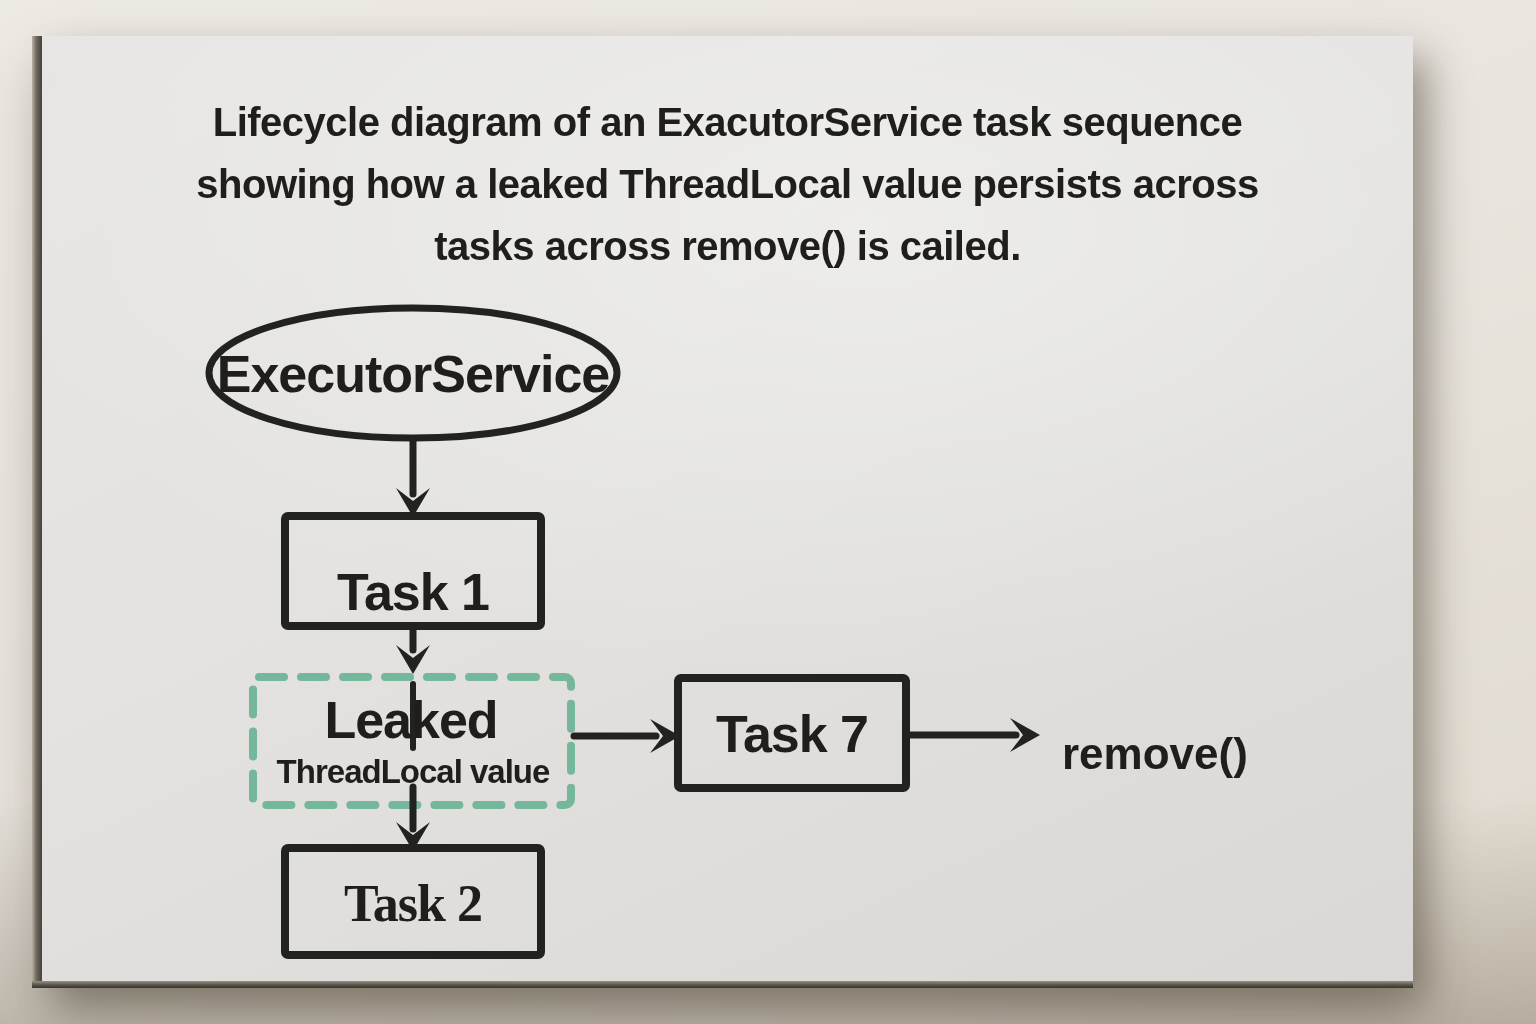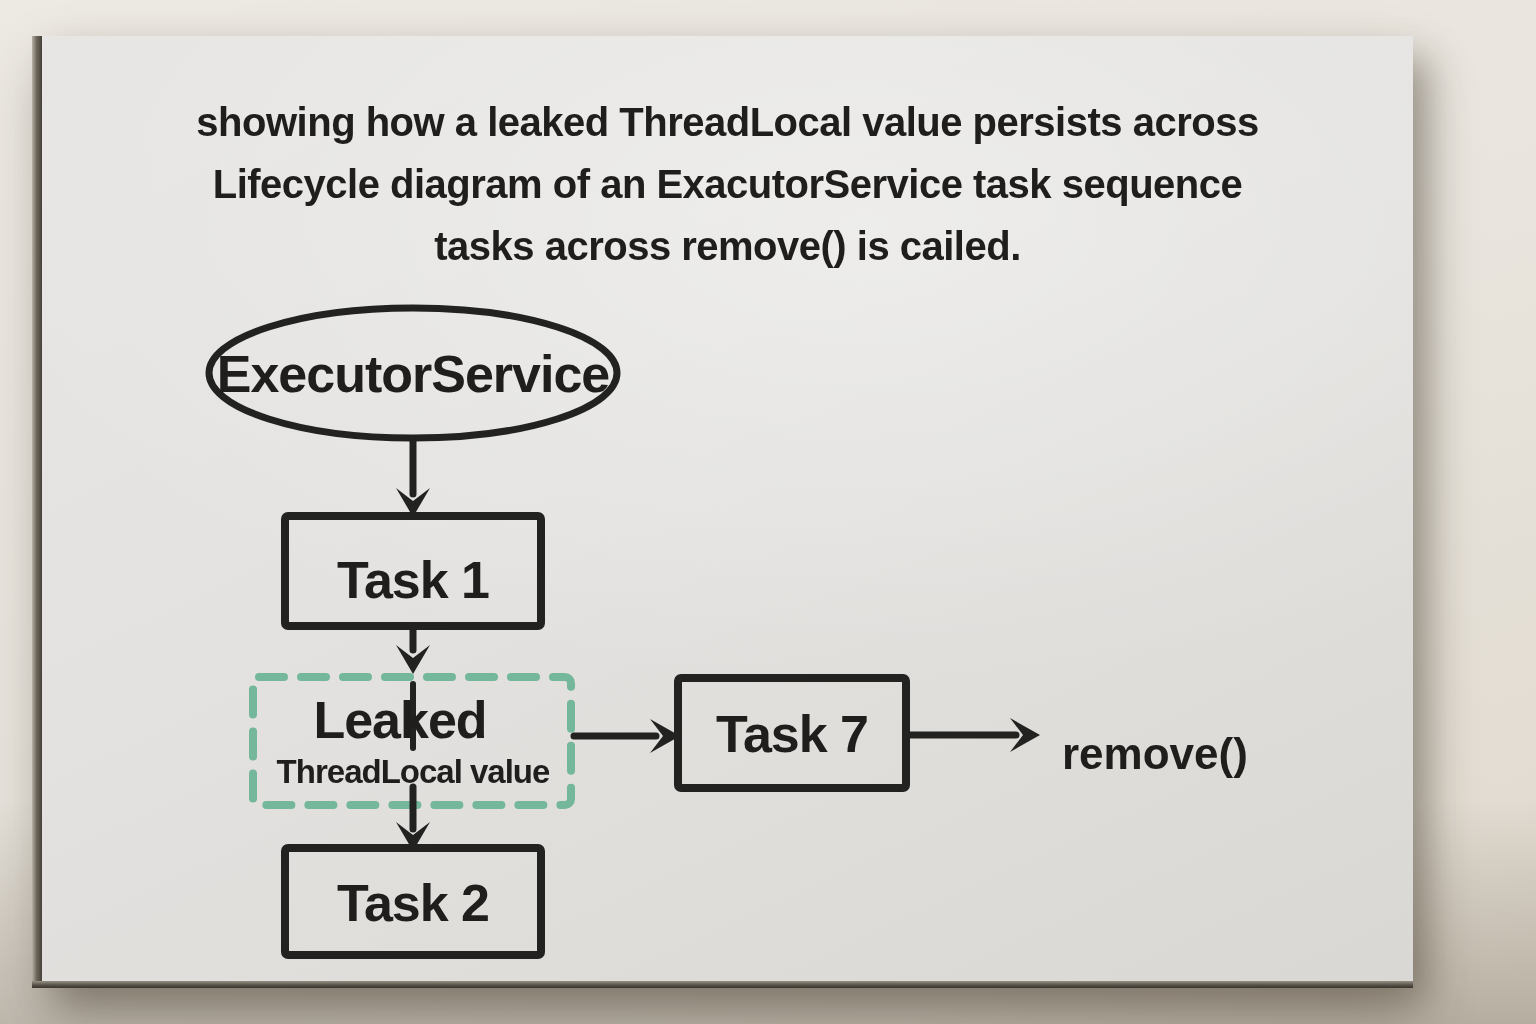--- a/index.html
+++ b/index.html
@@ -110,31 +110,31 @@
       <path d="M532,700 H614" class="ink-stroke" stroke-width="7" stroke-linecap="round"></path>
       <path d="M608,683 L638,700 L608,717 L621,700 Z" class="ink-fill"></path>
 
       <rect x="636" y="642" width="228" height="110" rx="3" class="ink-stroke" stroke-width="8"></rect>
 
       <path d="M866,699 H974" class="ink-stroke" stroke-width="7" stroke-linecap="round"></path>
       <path d="M968,682 L998,699 L968,716 L981,699 Z" class="ink-fill"></path>
     </svg>
 
     <div class="title-block">
+      <div>Lifecycle diagram of an ExacutorService task sequence</div>
       <div>showing how a leaked ThreadLocal value persists across</div>
-      <div>Lifecycle diagram of an ExacutorService task sequence</div>
       <div>tasks across remove() is cailed.</div>
     </div>
 
     <div class="txt node-label" style="left:371px; top:338px;">ExecutorService</div>
 
-    <div class="txt node-label" style="left:371px; top:544px;">Task 1</div>
+    <div class="txt node-label" style="left:371px; top:556px;">Task 1</div>
 
-    <div class="txt node-label" style="left:358px; top:684px;text-align:right;">Leaked</div>
+    <div class="txt node-label" style="left:369px; top:684px;text-align:right;">Leaked</div>
     <div class="txt sub-label" style="left:371px; top:736px;">ThreadLocal value</div>
 
-    <div class="txt node-label" style="left:371px; top:867px;">Task 2</div>
+    <div class="txt node-label" style="left:371px; top:867px;font-family:Liberation Serif, serif;">Task 2</div>
 
     <div class="txt node-label" style="left:750px; top:698px;">Task 7</div>
 
     <div class="remove-label" style="left:1020px; top:698px;">remove()</div>
   </div>
 </div>
 
 </body></html>

